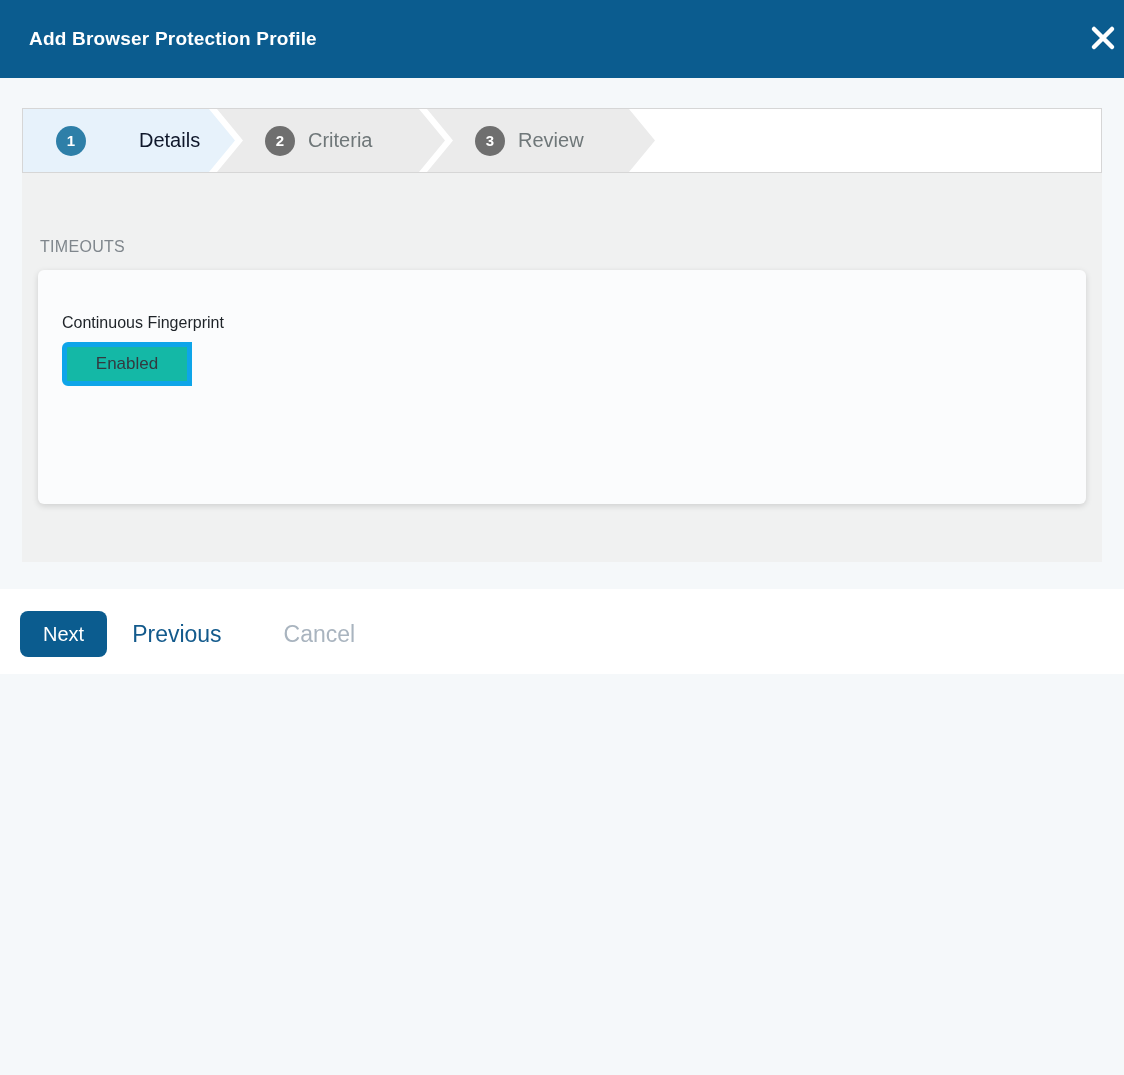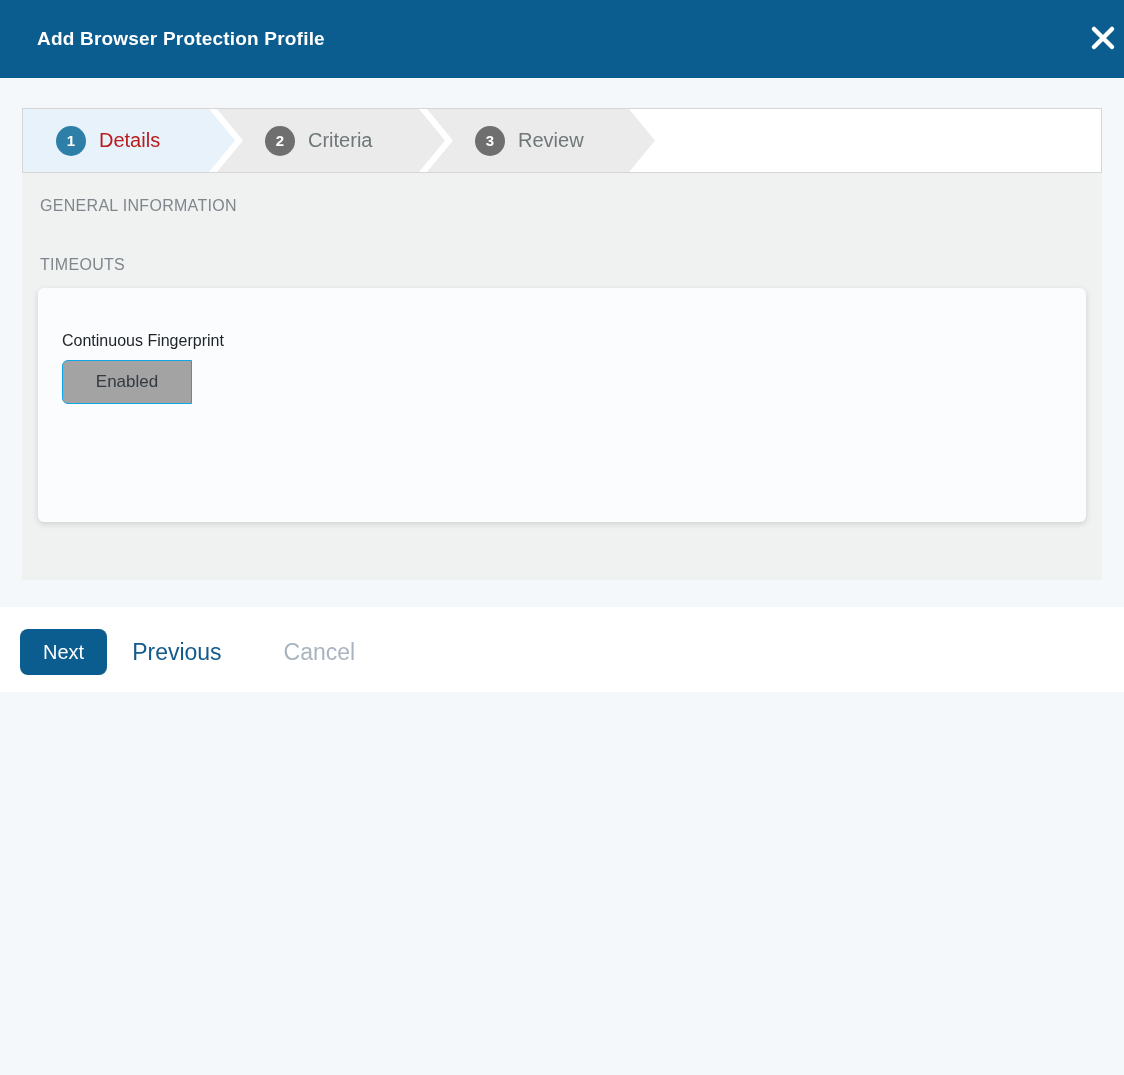--- a/index.html
+++ b/index.html
@@ -11,21 +11,21 @@
     overflow: hidden;
   }
 
   
   .modal-header {
     height: 78px;
     background: #0b5c8f;
     display: flex;
     align-items: center;
     justify-content: space-between;
-    padding: 0 8px 0 37px;
+    padding: 0 8px 0 29px;
     overflow: hidden;
   }
   .modal-title {
     color: #ffffff;
     font-size: 19px;
     font-weight: 700;
     letter-spacing: 0.2px;
   }
   .close-btn {
     background: none;
@@ -74,21 +74,21 @@
     align-items: center;
     justify-content: center;
     color: #ffffff;
     font-size: 15px;
     font-weight: 700;
     flex: 0 0 auto;
   }
   .step-1 .step-circle { background: #2e7fa8; }
   .step-2 .step-circle, .step-3 .step-circle { background: #6f6f6f; }
   .step-label { font-size: 20px; }
-  .step-1 .step-label { color: #b91c1c; }
+  .step-1 .step-label { color: #0f172a; margin-left: 40px; }
   .step-2 .step-label, .step-3 .step-label { color: #6f7779; }
 
   
   .body-panel {
     margin: 0 22px;
     background: #f0f1f1;
     padding: 24px 16px 58px 16px;
   }
   .section-title {
     font-size: 16px;
@@ -174,22 +174,22 @@
     align-items: center;
     justify-content: center;
     gap: 7px;
     font-size: 17px;
     cursor: pointer;
     border: none;
     font-family: "Liberation Sans", sans-serif;
   }
   .toggle-off-state {
     width: 130px;
-    background: #a3a3a3;
-    border: 1px solid #0ea5e9;
+    background: #14b8a6;
+    border: 5px solid #0ea5e9;
     border-radius: 6px 0 0 6px;
     color: #333a40;
   }
   .toggle-on-state {
     width: 140px;
     margin-left: -1px;
     background: #0b5c8f;
     border-radius: 6px;
     color: #ffffff;
     font-weight: 700;
@@ -253,21 +253,20 @@
       <div class="step-label">Criteria</div>
     </div>
     <div class="step step-3">
       <div class="step-circle">3</div>
       <div class="step-label">Review</div>
     </div>
   </div>
 
   <div class="body-panel">
 
-    <div class="section-title">GENERAL INFORMATION</div>
 
 
     <div class="section-title timeouts-title">TIMEOUTS</div>
 
     <div class="card card-timeouts">
       <label class="field-label">Continuous Fingerprint</label>
       <div class="toggle-group">
         <button class="toggle-option toggle-off-state">
           <span>Enabled</span>
         </button>

